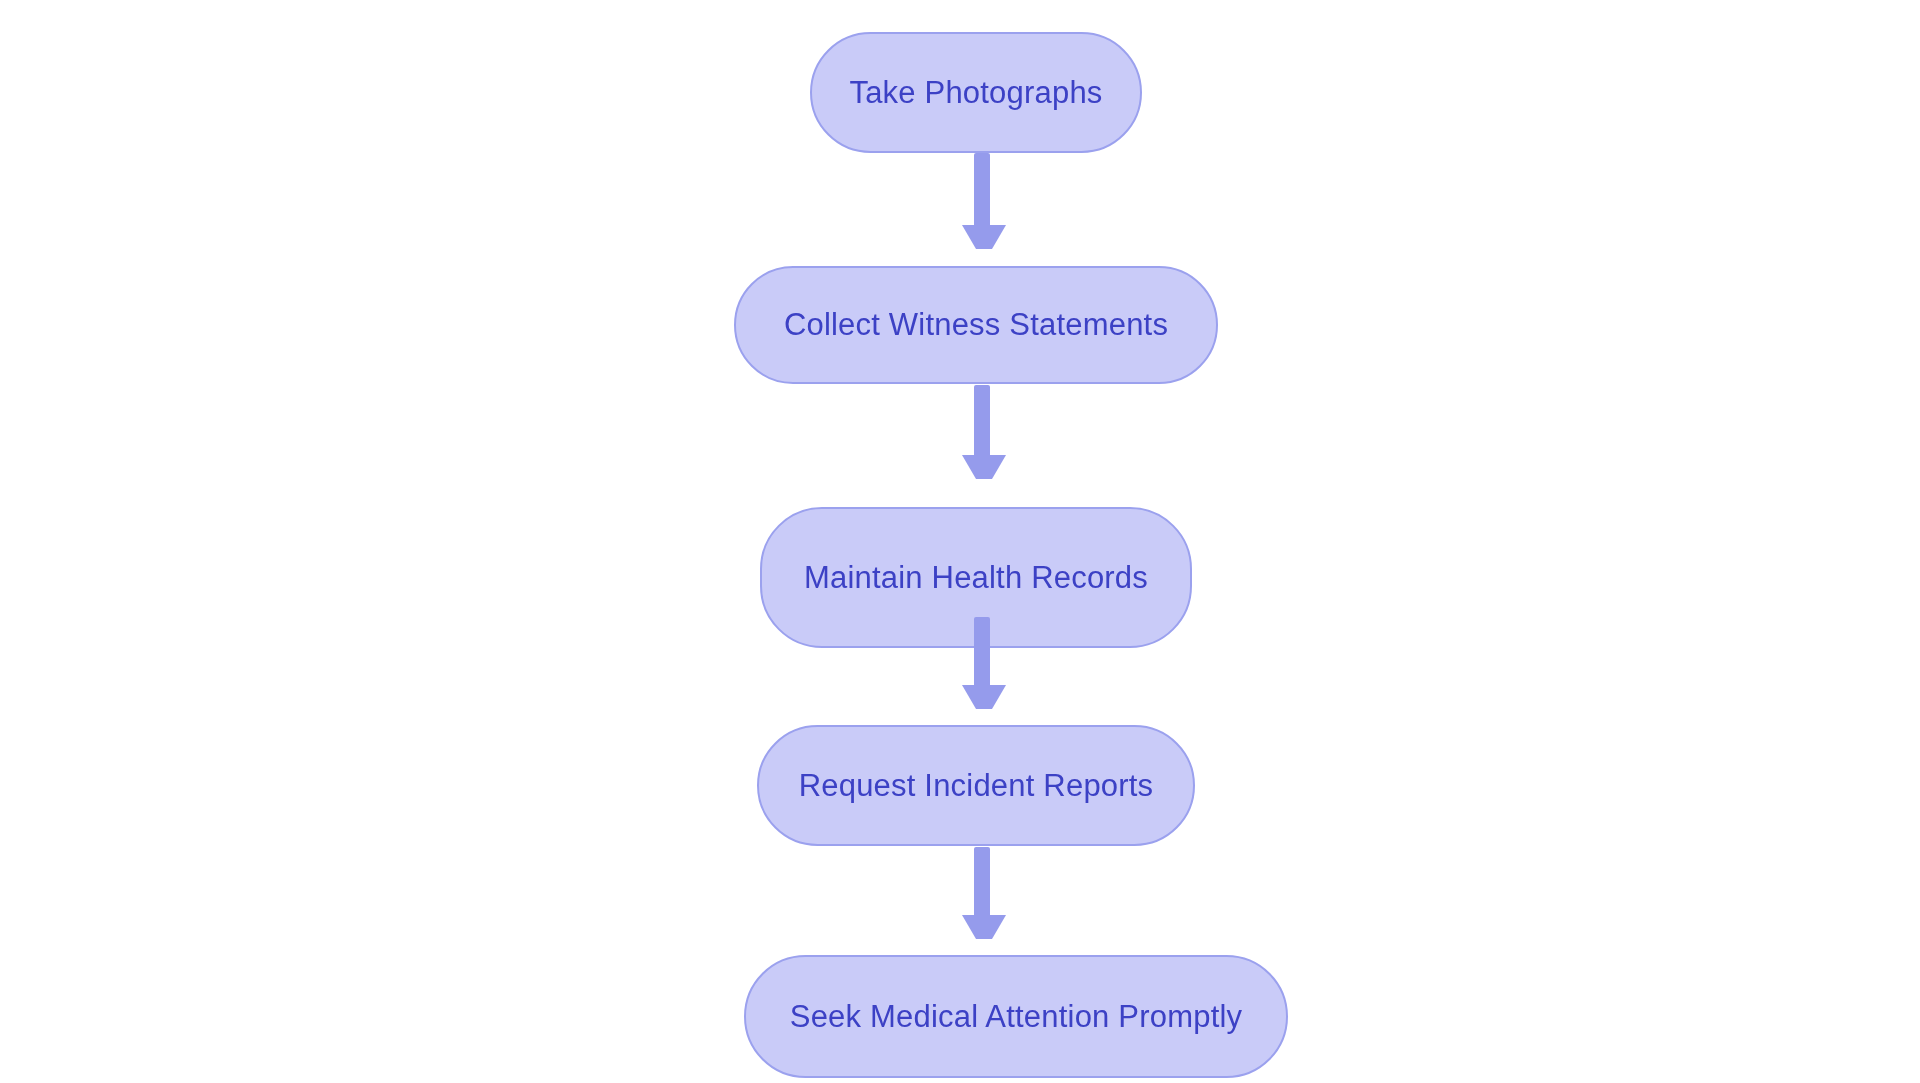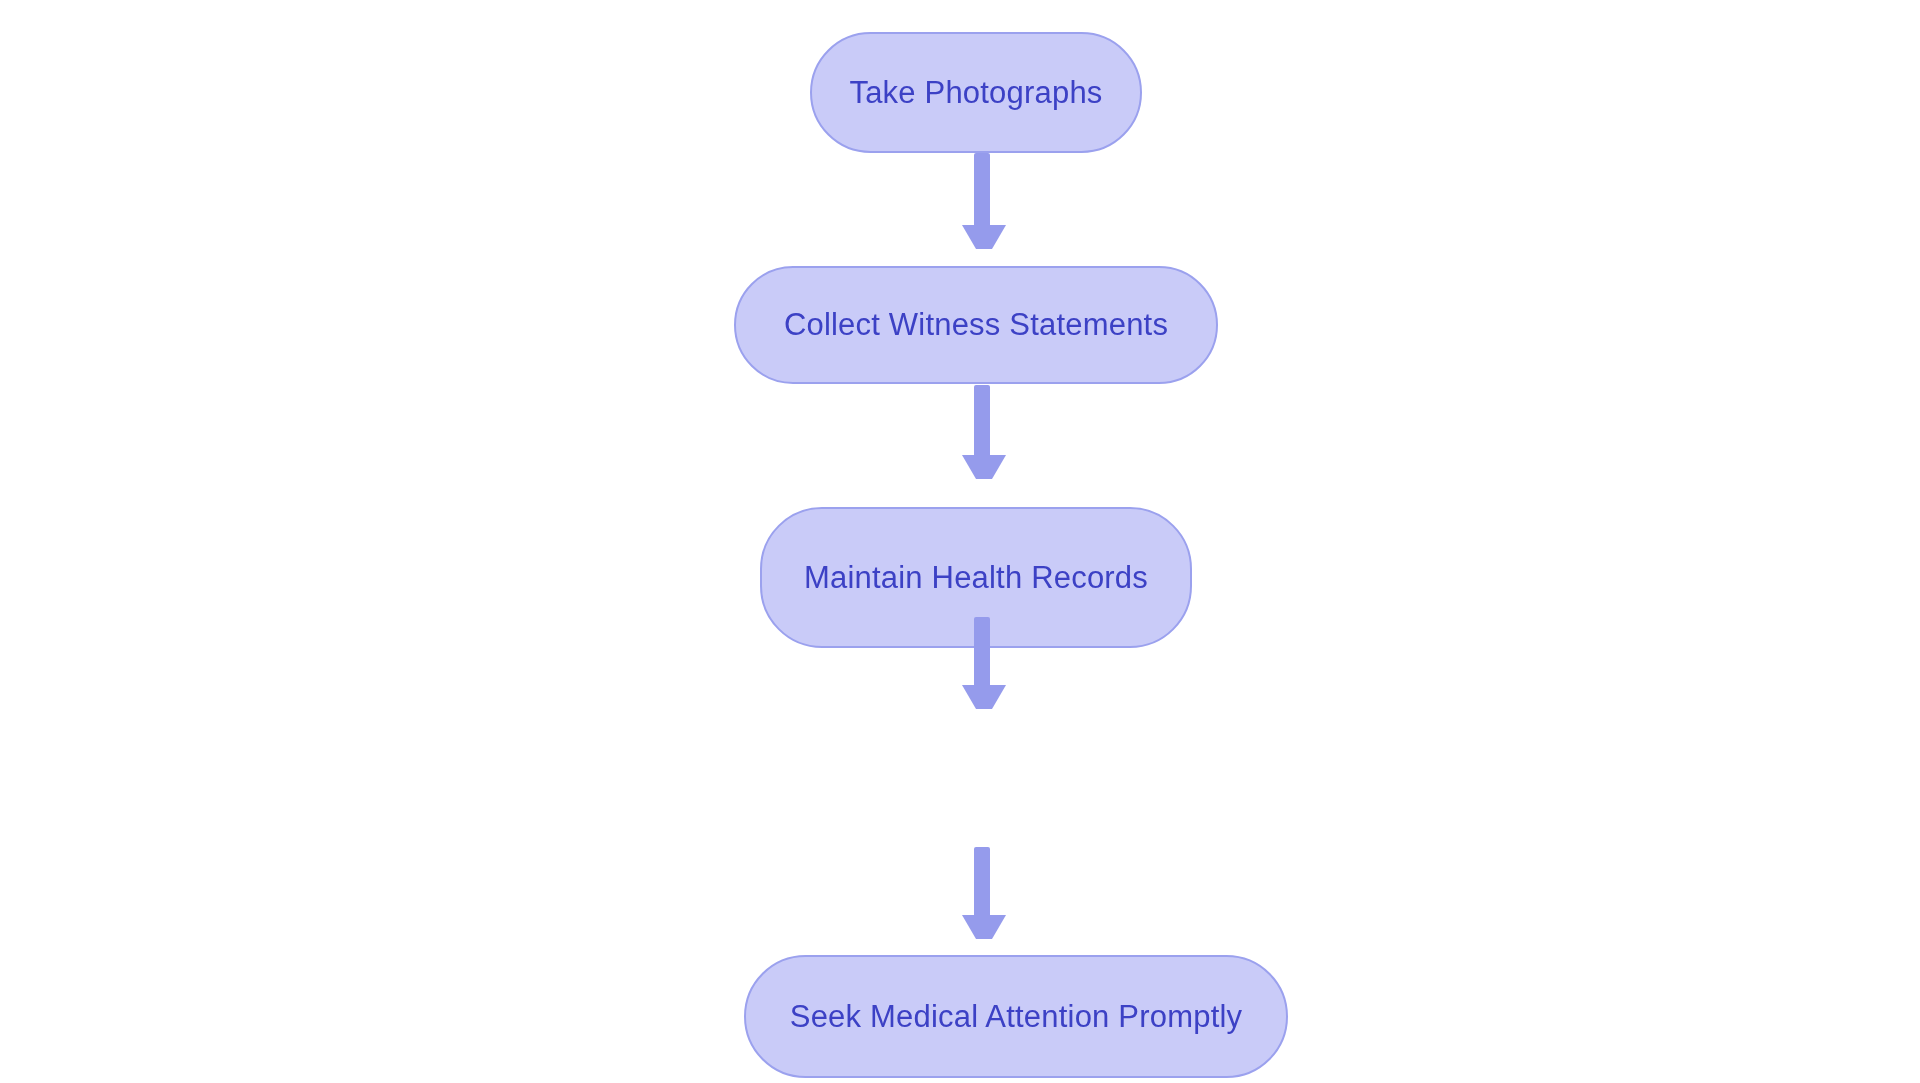--- a/index.html
+++ b/index.html
@@ -94,20 +94,23 @@
 
   <div class="flow-node n2">
     <span>Maintain Health Records</span>
   </div>
 
   <div class="connector a2">
     <div class="line"></div>
     <div class="head"></div>
   </div>
 
+  <div class="flow-node n3">
+    <span>Request Incident Reports</span>
+  </div>
 
   <div class="connector a3">
     <div class="line"></div>
     <div class="head"></div>
   </div>
 
   <div class="flow-node n4">
     <span>Seek Medical Attention Promptly</span>
   </div>
 

